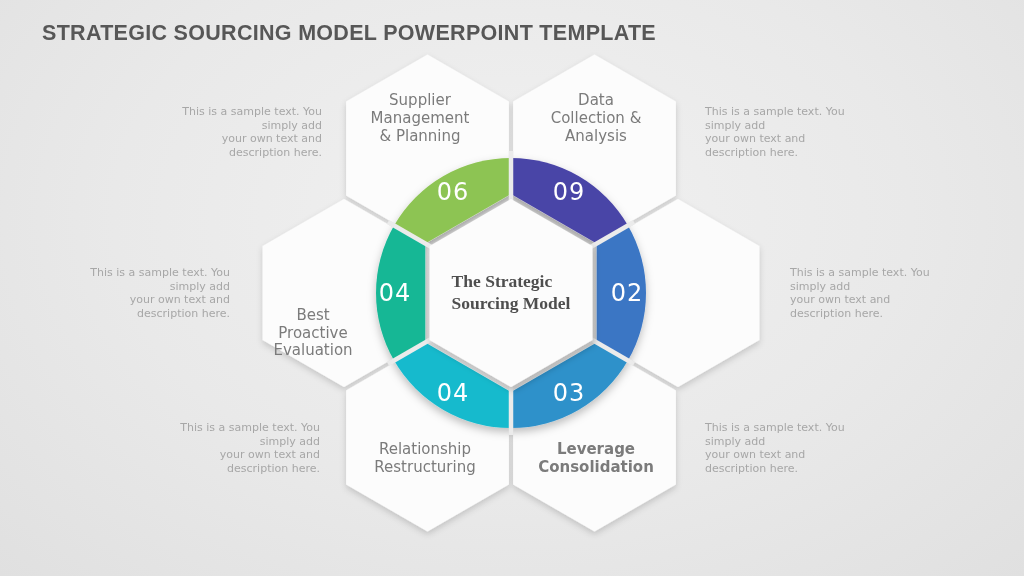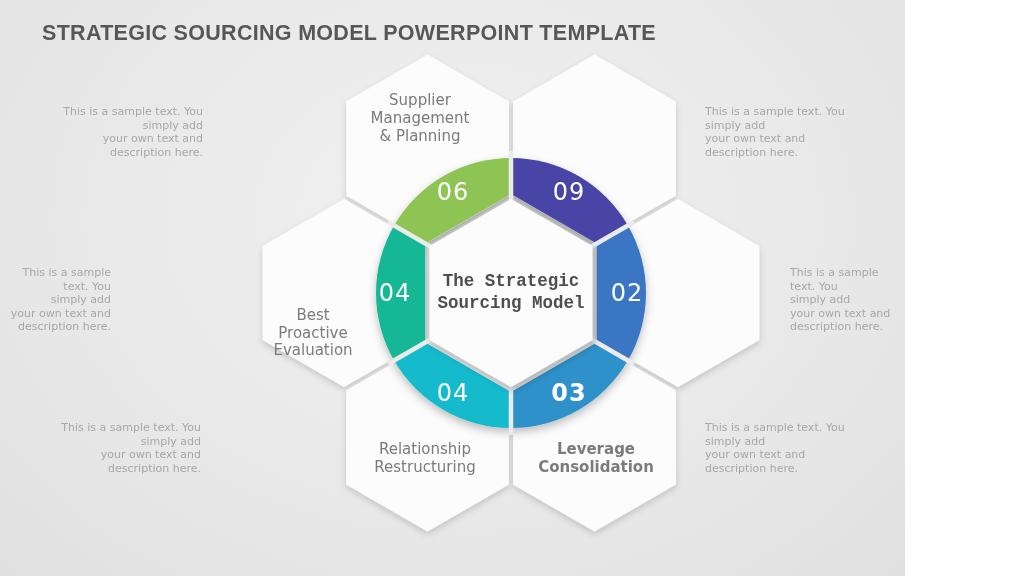--- a/index.html
+++ b/index.html
@@ -1,18 +1,18 @@
 <!DOCTYPE html>
 <html><head>
 <meta charset="utf-8">
 <style>
   html,body { margin:0; padding:0; }
   body { font-family:"DejaVu Sans","Liberation Sans",sans-serif; }
   .slide {
-    position:relative; width:905px; height:576px; overflow:hidden;
+    position:relative; width:1024px; height:576px; overflow:hidden;
     background: radial-gradient(ellipse at 50% 38%, #F1F1F1 0%, #E9E9E9 55%, #E0E0E0 100%);
   }
   .title {
     position:absolute; left:42px; top:21px;
     font-family:"Liberation Sans",sans-serif;
     font-size:21.5px; font-weight:bold; color:#575757; letter-spacing:0.3px;
     white-space:nowrap;
   }
   svg.diagram { position:absolute; left:0; top:0; }
   .hex-label {
@@ -20,23 +20,23 @@
     font-size:15px; line-height:18px; color:#7B7B7B;
     text-align:center; white-space:pre-line;
   }
   .hex-label.side { line-height:17.5px; }
   .num {
     position:absolute; transform:translate(-50%,-50%);
     font-size:24px; color:#FFFFFF; letter-spacing:1px; white-space:nowrap;
   }
   .center-label {
     position:absolute; left:511px; top:270px; transform:translateX(-50%);
-    font-family:Liberation Mono, monospace;
+    font-family:Liberation Serif, serif;
     font-size:17.5px; font-weight:bold; line-height:22px; color:#4E4E4E;
-    text-align:center; white-space:pre-line;
+    white-space:pre-line;
   }
   .sample {
     position:absolute;
     font-size:11px; line-height:13.5px; color:#A7A7A7;
     white-space:pre-line;
   }
   .s-tl { right:702px; top:105px; text-align:right; }
   .s-tr { left:705px;  top:105px; text-align:left; }
   .s-ml { right:794px; top:266px; text-align:right; }
   .s-mr { left:790px;  top:266px; text-align:left; }
@@ -89,28 +89,31 @@
       <line x1="511" y1="385" x2="511" y2="435"></line>
       <line x1="431.3" y1="339" x2="388" y2="364"></line>
       <line x1="431.3" y1="247" x2="388" y2="222"></line>
     </g>
 
     <path class="hex" filter="url(#centerShadow)" d="M511,199 L592.4,246 L592.4,340 L511,387 L429.6,340 L429.6,246 Z"></path>
   </svg>
 
   <div class="num" style="left:569px;top:192px;">09</div>
   <div class="num" style="left:627px;top:293px;">02</div>
-  <div class="num" style="left:569px;top:393px;font-weight:bold;">03</div>
+  <div class="num" style="left:569px;top:393px;">03</div>
   <div class="num" style="left:453px;top:393px;">04</div>
   <div class="num" style="left:395px;top:293px;">04</div>
   <div class="num" style="left:453px;top:192px;">06</div>
 
   <div class="hex-label" style="left:420px;top:91px;">Supplier
 Management
 &amp; Planning</div>
+  <div class="hex-label" style="left:596px;top:91px;">Data
+Collection &amp;
+Analysis</div>
   <div class="hex-label side" style="left:313px;top:263px;margin-top:44px;">Best
 Proactive
 Evaluation</div>
   <div class="hex-label" style="left:596px;top:440px;font-weight:bold;">Leverage
 Consolidation</div>
   <div class="hex-label" style="left:425px;top:440px;">Relationship
 Restructuring</div>
 
   <div class="center-label">The Strategic
 Sourcing Model</div>

